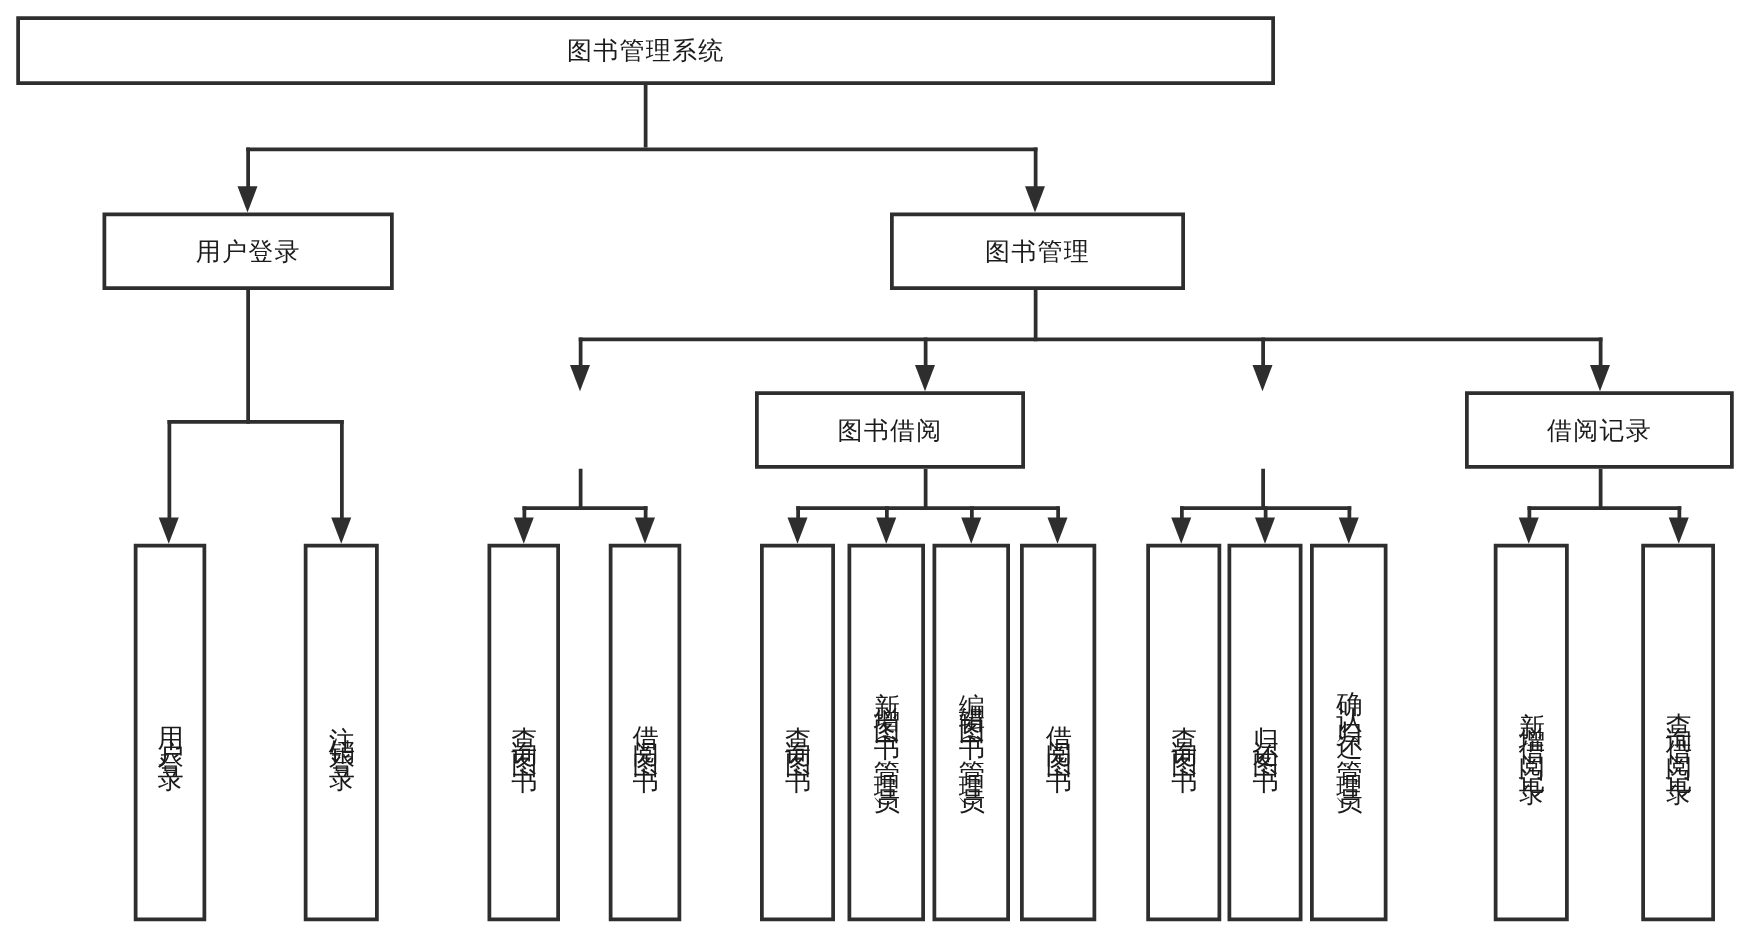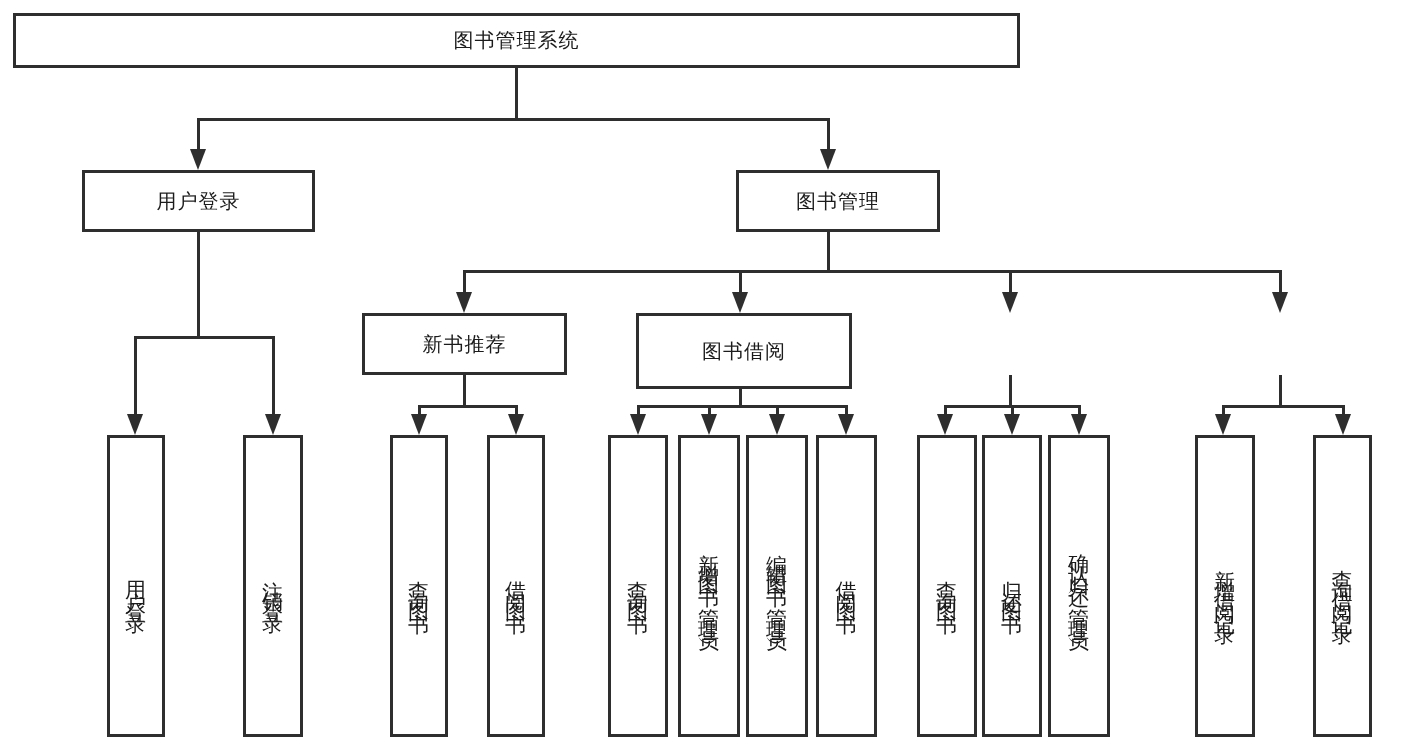--- a/index.html
+++ b/index.html
@@ -94,33 +94,33 @@
   <div class="arr" style="left:1335px;top:414px"></div>
 
   <div class="box" style="left:13px;top:13px;width:1007px;height:55px">
     <span class="hlabel">图书管理系统</span>
   </div>
 
   <div class="box" style="left:82px;top:170px;width:233px;height:62px">
     <span class="hlabel">用户登录</span>
   </div>
 
-  <div class="box" style="left:736px;top:170px;width:204px;height:62px">
+  <div class="box" style="left:712px;top:170px;width:236px;height:62px">
     <span class="hlabel">图书管理</span>
   </div>
 
-  <div class="box" style="left:362px;top:313px;width:205px;height:62px">
-    <span class="hlabel">新书推荐</span>
-  </div>
 
-  <div class="box" style="left:636px;top:313px;width:216px;height:76px">
+  <div class="box" style="left:604px;top:313px;width:216px;height:62px">
     <span class="hlabel">图书借阅</span>
   </div>
 
 
+  <div class="box" style="left:1172px;top:313px;width:215px;height:62px">
+    <span class="hlabel">借阅记录</span>
+  </div>
 
   <div class="box" style="left:107px;top:435px;width:58px;height:302px">
     <span class="vlabel">用户登录</span>
   </div>
   <div class="box" style="left:243px;top:435px;width:60px;height:302px">
     <span class="vlabel">注销登录</span>
   </div>
 
   <div class="box" style="left:390px;top:435px;width:58px;height:302px">
     <span class="vlabel">查询图书</span>

